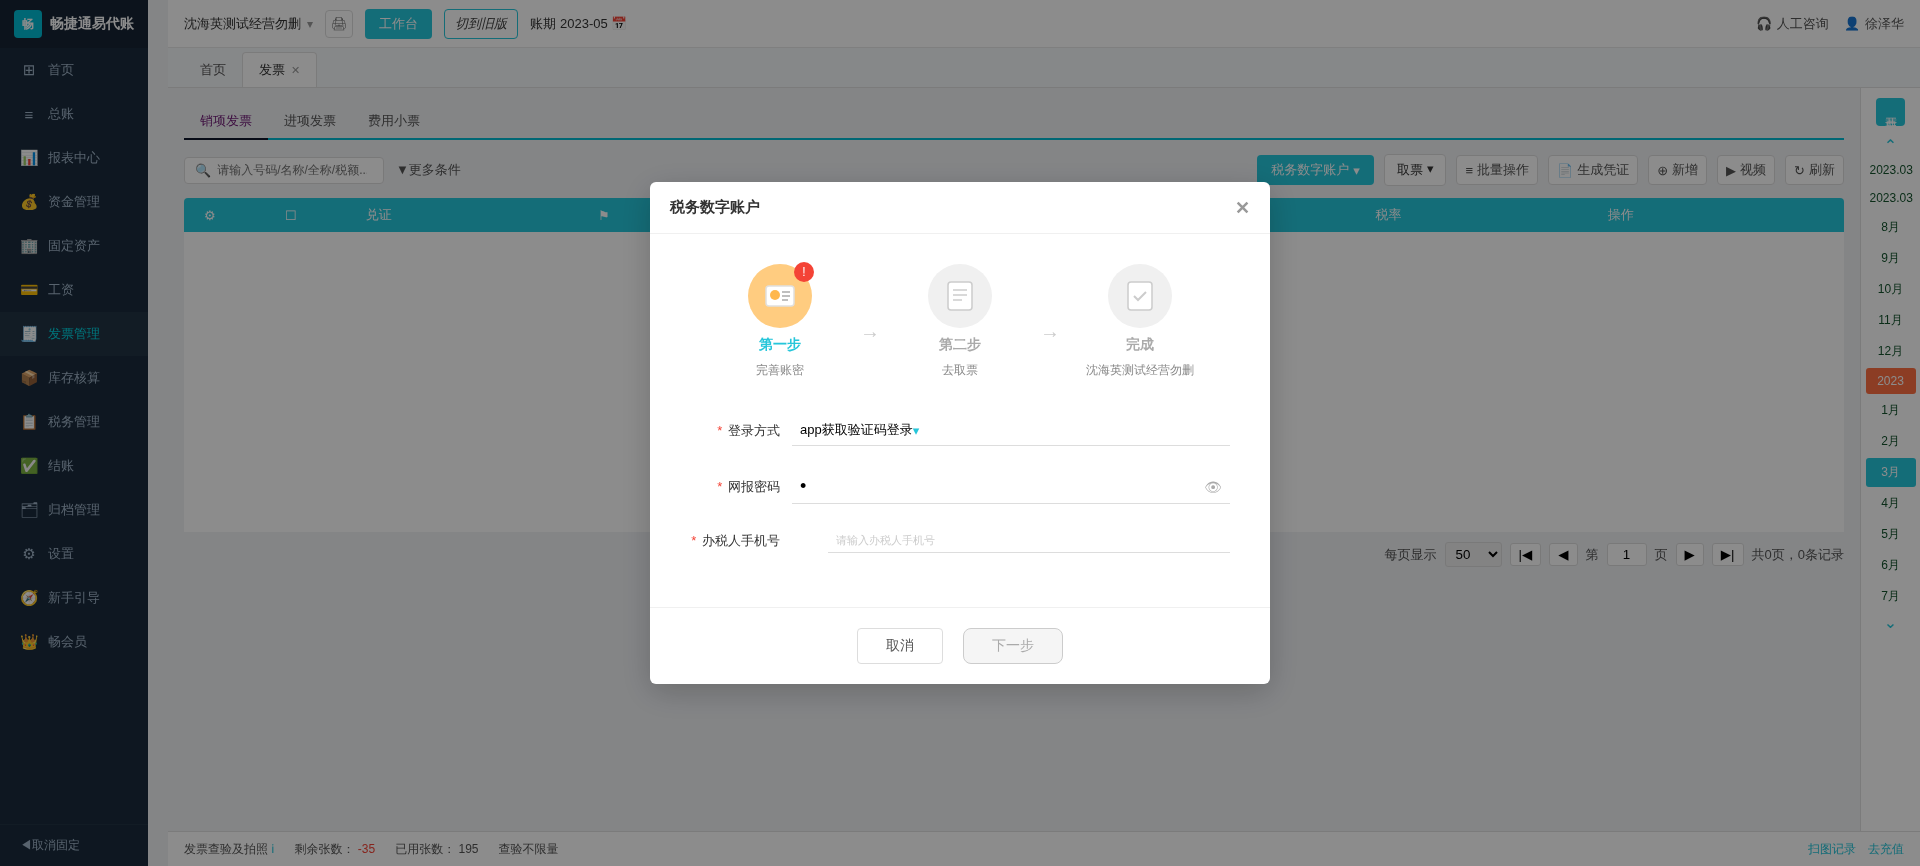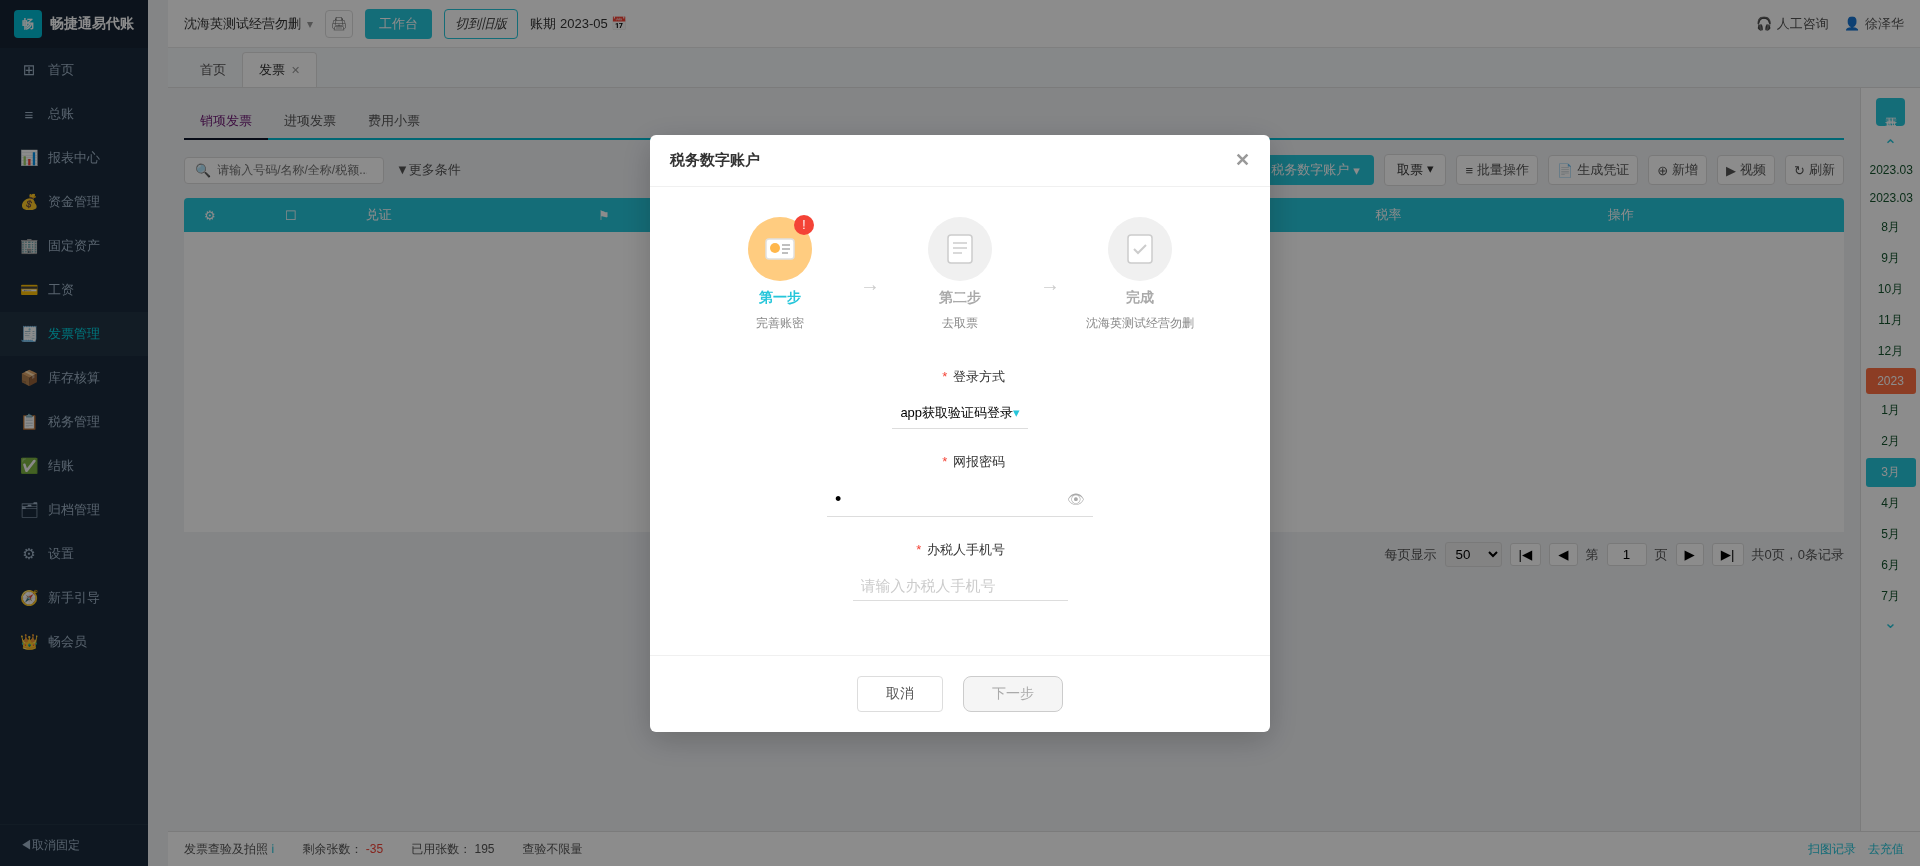--- a/index.html
+++ b/index.html
@@ -288,21 +288,21 @@
       text-align: center;
     }
 
     
     .status-bar {
       background: #fff;
       border-top: 1px solid #e0e0e0;
       padding: 8px 16px;
       display: flex;
       align-items: center;
-      gap: 28px;
+      gap: 20px;
       font-size: 12px;
       color: #555;
       flex-shrink: 0;
     }
     .status-bar-right { margin-left: auto; display: flex; gap: 12px; }
     .status-link { color: #26c6da; cursor: pointer; }
 
     
     .right-panel {
       width: 60px;
@@ -455,21 +455,20 @@
       font-size: 12px;
       color: #888;
     }
 
     
     .form-row {
       display: flex;
       align-items: center;
       margin-bottom: 24px;
       gap: 12px;
-      flex-direction: column;
     }
     .form-label {
       width: 90px;
       text-align: right;
       font-size: 13px;
       color: #333;
       flex-shrink: 0;
     }
     .form-label .required { color: #f44336; margin-right: 2px; }
     .form-select {
@@ -483,23 +482,24 @@
       display: flex;
       align-items: center;
       justify-content: space-between;
       cursor: pointer;
     }
     .form-input {
       flex: 1;
       border: none;
       border-bottom: 1px solid #ddd;
       padding: 6px 8px;
-      font-size: 15px;
+      font-size: 11px;
       outline: none;
       background: transparent;
+      margin-left: 36px;
     }
     .form-input::placeholder { color: #ccc; }
 
     
     .pwd-eye { color: #aaa; cursor: pointer; font-size: 14px; }
 
     
     .dialog-footer {
       display: flex;
       justify-content: center;

